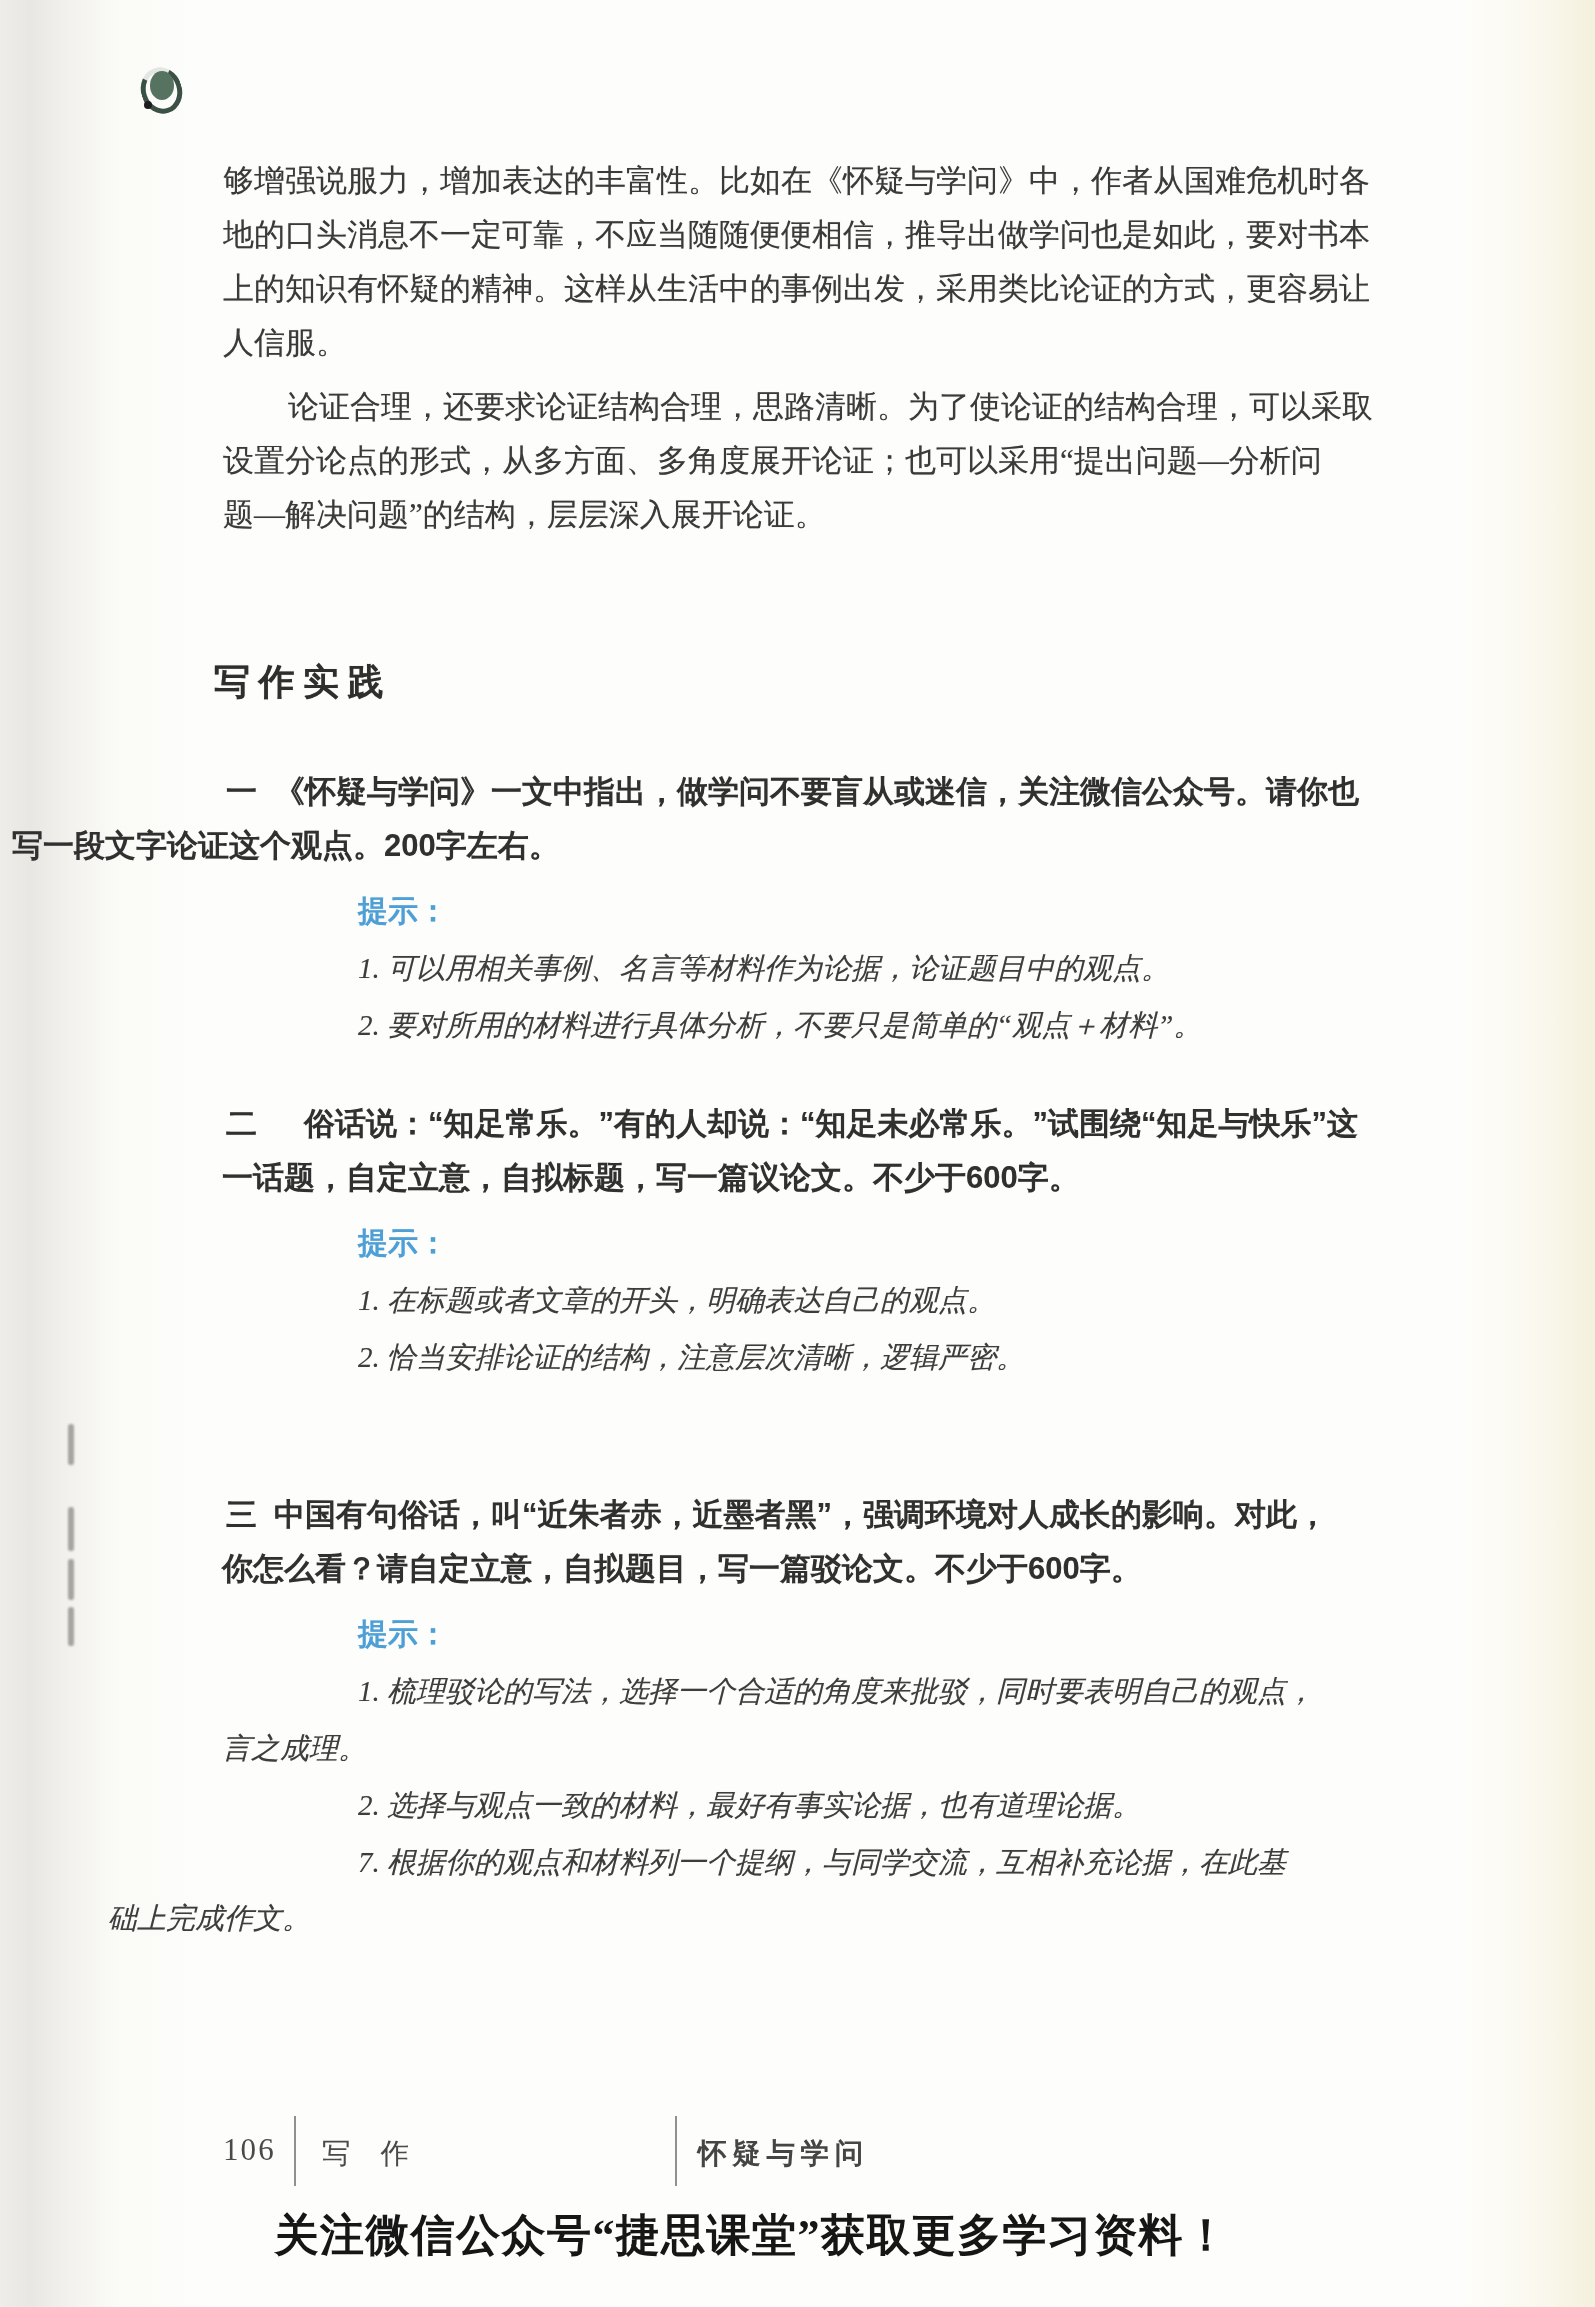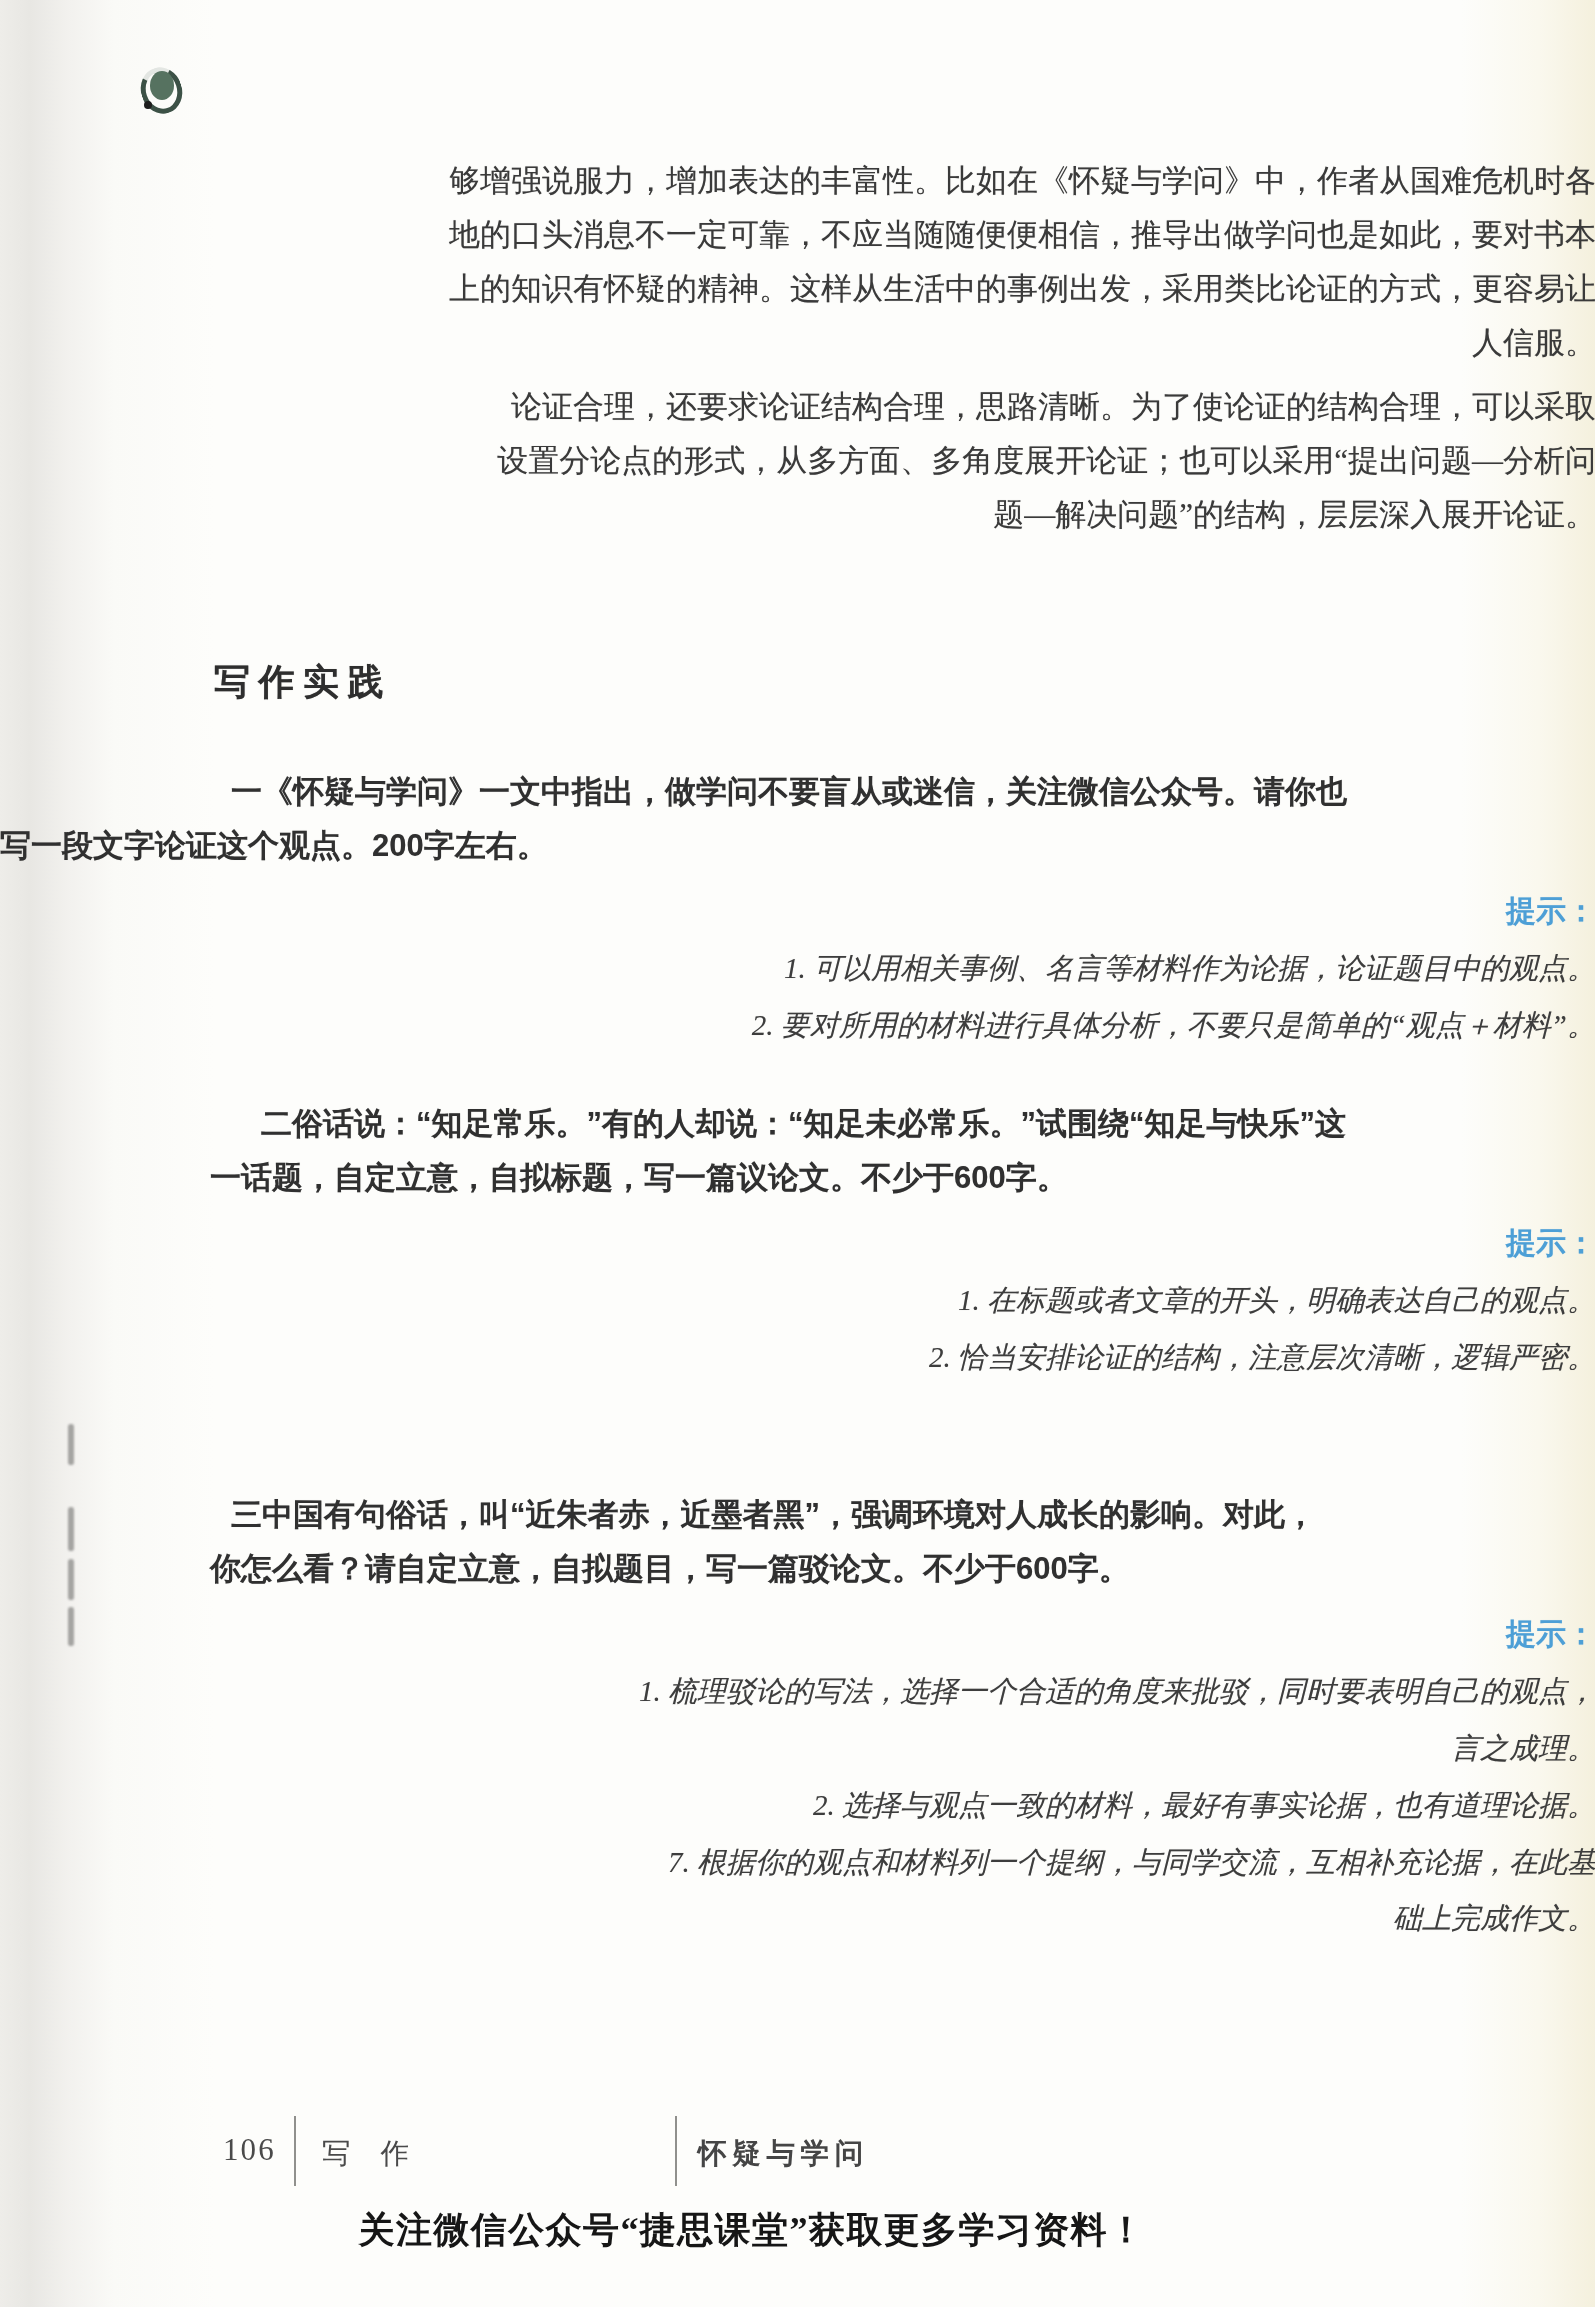--- a/index.html
+++ b/index.html
@@ -12,21 +12,21 @@
     color:#3a3a3a;
   }
   .ln{height:54px;line-height:54px;font-size:31px;white-space:nowrap;
       text-shadow:0 0 0.7px rgba(45,45,45,.38);}
   .pl-a{padding-left:211px}   
   .pl-b{padding-left:276px}   
   .pl-c{}   
   .pl-d{padding-left:210px}   
   .pl-e{padding-left:346px}   
   .pl-f{padding-left:96px}   
-  .block{position:absolute;left:0;right:0;text-align:right;}
+  .block{position:absolute;left:12px;right:0;}
   .p1{top:154px}.p2{top:380px}
   .section-title{
     position:absolute;top:658px;left:214px;font-size:36px;font-weight:700;
     letter-spacing:8.5px;color:#2e2e2e;text-shadow:0 0 0.7px rgba(0,0,0,.45);
   }
   .ex1{top:765px}.ex2{top:1097px}.ex3{top:1488px}
   .exline{display:flex;font-family:"Liberation Sans","DejaVu Sans",sans-serif;
       font-weight:700;color:#303030;text-shadow:0 0 0.7px rgba(0,0,0,.25);}
   .exfirst{padding-left:214px}
   .ex-num{display:inline-block;width:48px;flex:0 0 auto;}
@@ -54,21 +54,21 @@
   .f-num{position:absolute;top:2132px;left:223px;font-size:31px;
       letter-spacing:2.1px;color:#4a4a4a;}
   .f-div{position:absolute;width:2.1px;background:#90908d;}
   .fd1{top:2116px;left:294px;height:70px;}
   .fd2{top:2116px;left:675px;height:70px;}
   .f-sec{position:absolute;top:2135px;left:322px;font-size:28.5px;
       letter-spacing:11.4px;color:#4a4a4a;}
   .f-unit{position:absolute;top:2135px;left:698px;font-size:28.5px;
       letter-spacing:5.7px;font-weight:600;color:#454545;}
   .promo{position:absolute;top:2206px;left:0;width:1504px;text-align:center;
-      font-size:36px;font-weight:700;letter-spacing:1.4px;color:#161616;}
+      font-size:44px;font-weight:700;letter-spacing:1.4px;color:#161616;}
 </style>
 </head>
 <body>
 
 <div class="page">
 
   <div class="logo">
     <div class="ring"></div>
     <div class="core"></div>
     <div class="dot"></div>

